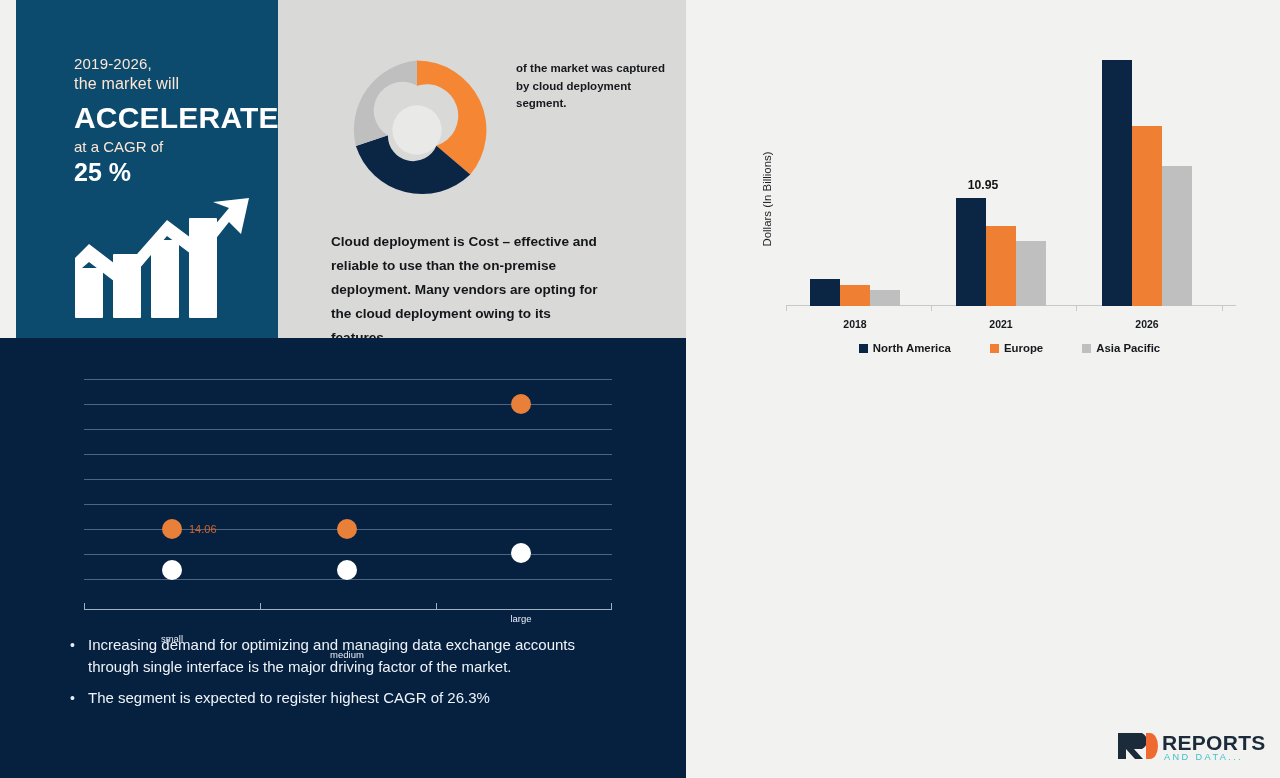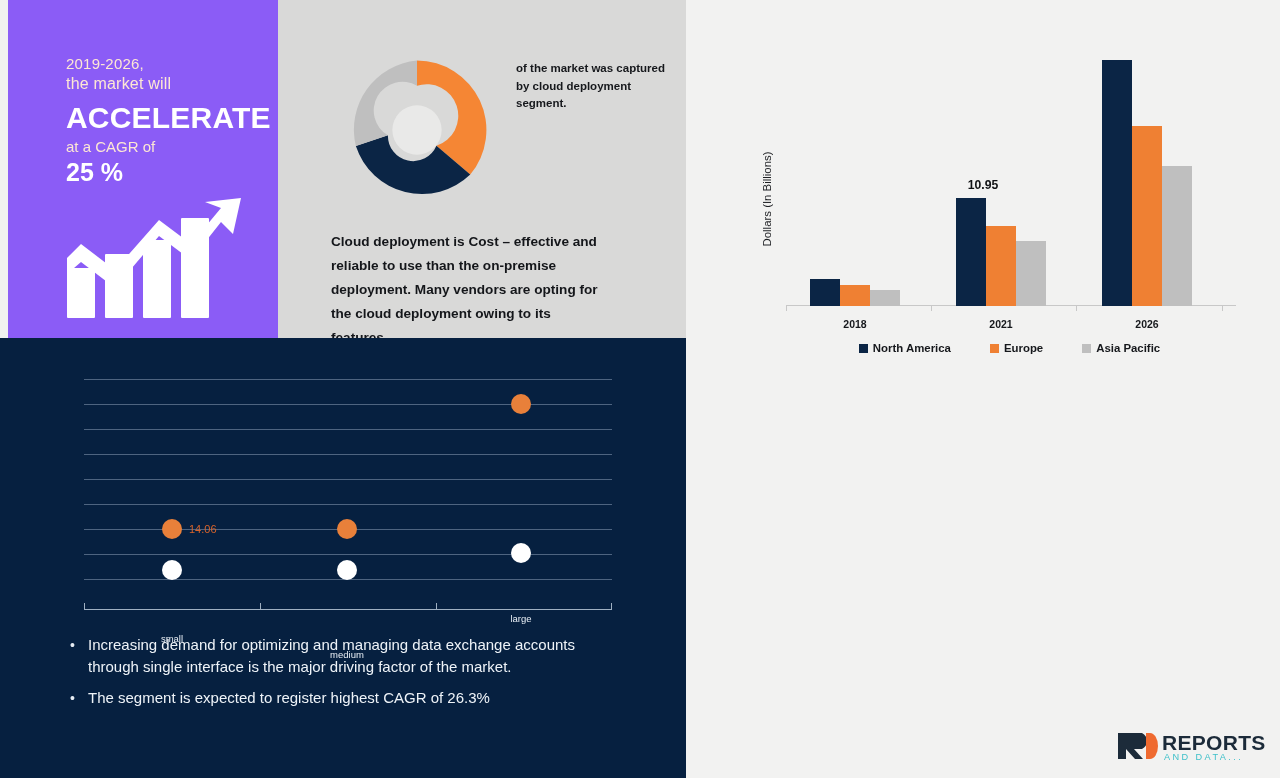--- a/index.html
+++ b/index.html
@@ -8,22 +8,22 @@
   body {
     font-family:"Liberation Sans", sans-serif;
     background:#f1f1f0;
     overflow:hidden;
     position:relative;
   }
   #stage { position:absolute; inset:0; width:1280px; height:778px; }
 
   
   .panel-orange {
-    position:absolute; left:8px; top:0; width:278px; height:338px;
-    background:#8b5cf6;
+    position:absolute; left:16px; top:0; width:278px; height:338px;
+    background:#0c4a6e;
   }
   .accel-wrap { position:absolute; left:58px; top:54px; width:210px; }
   .accel-l1 { font-size:15px; color:#fde7d4; line-height:20px; letter-spacing:.2px; }
   .accel-l2 { font-size:16px; color:#fde7d4; line-height:20px; letter-spacing:.2px; }
   .accel-big { font-size:30px; font-weight:bold; color:#ffffff; line-height:33px; letter-spacing:.2px; margin-top:7px; }
   .accel-l3 { font-size:15px; color:#fde7d4; line-height:21px; margin-top:2px; }
   .accel-pct { font-size:25px; font-weight:bold; color:#ffffff; line-height:30px; }
   .growth-icon { position:absolute; left:55px; top:196px; width:190px; height:125px; }
 
   

